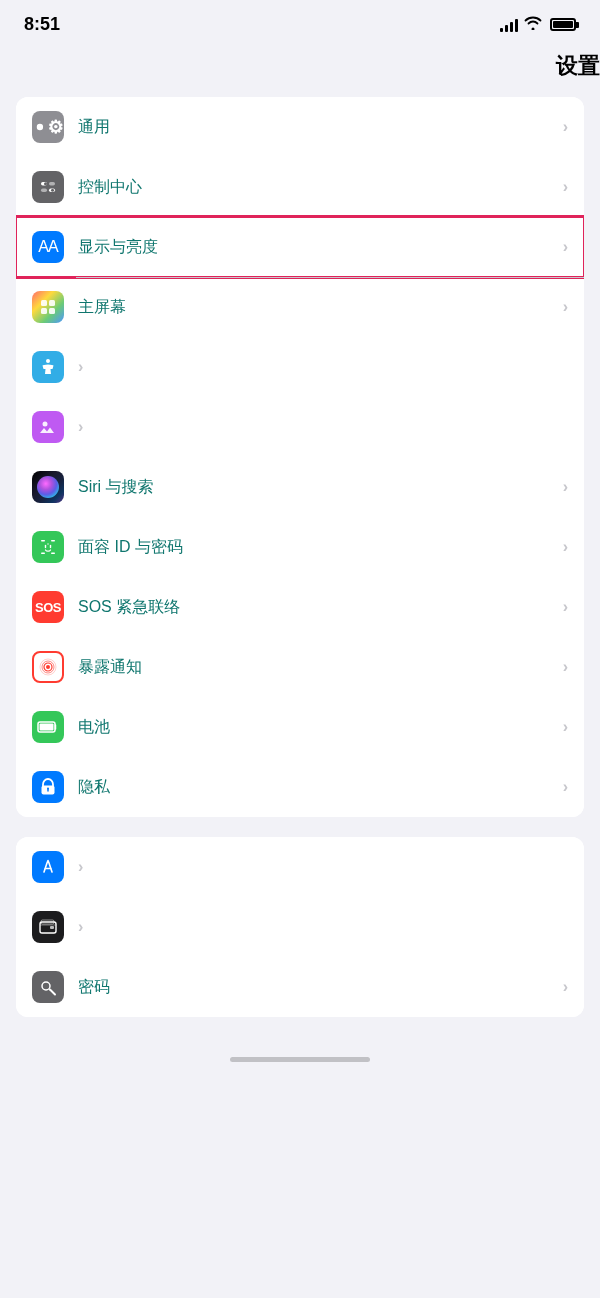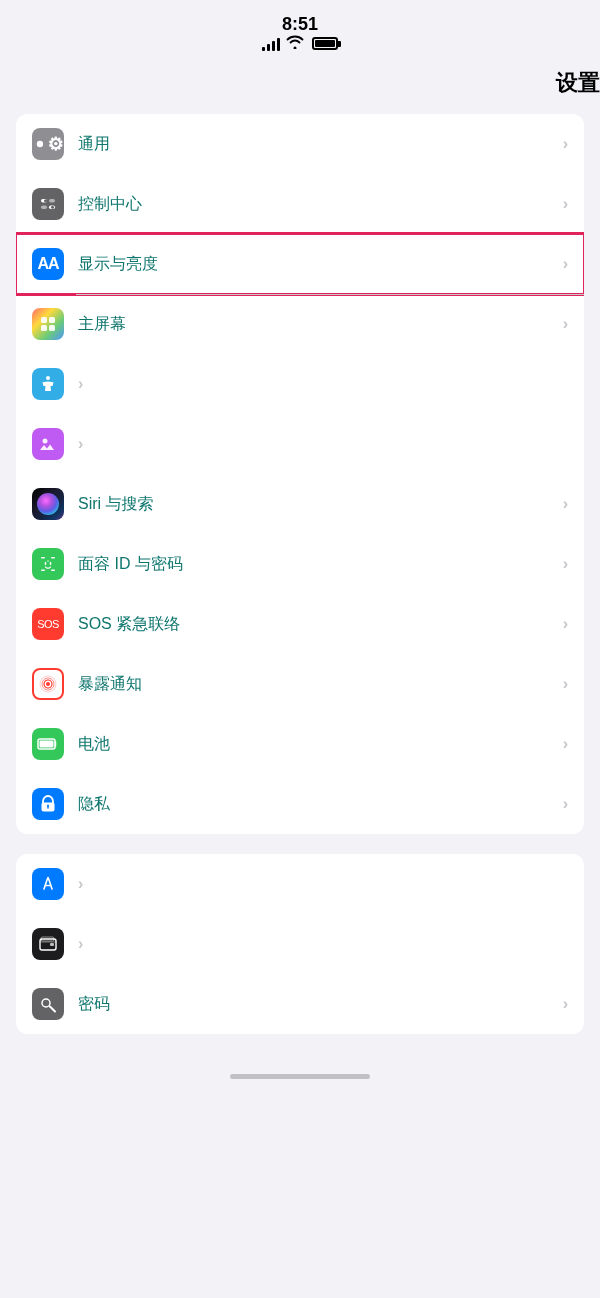--- a/index.html
+++ b/index.html
@@ -13,21 +13,20 @@
       overflow-x: hidden;
     }
 
     
     .status-bar {
       display: flex;
       justify-content: space-between;
       align-items: center;
       padding: 14px 24px 8px 24px;
       background: #f2f2f7;
-      flex-direction: column;
     }
     .status-time {
       font-size: 18px;
       font-weight: 600;
       color: #000;
     }
     .status-icons {
       display: flex;
       align-items: center;
       gap: 6px;
@@ -263,21 +262,21 @@
         <circle cx="7.5" cy="6.75" r="1.5" fill="#636366"></circle>
         <circle cx="14.5" cy="13.25" r="1.5" fill="#636366"></circle>
       </svg>
     </div>
     <span class="row-label">控制中心</span>
     <span class="row-chevron">›</span>
   </div>
 
   <div class="settings-row highlighted">
     <div class="row-icon icon-blue">
-      <span style="font-size:16px; font-weight:700; color:#fff; letter-spacing:-1px;">AA</span>
+      <span style="font-size:16px; font-weight:400; color:#fff; letter-spacing:-1px;">AA</span>
     </div>
     <span class="row-label">显示与亮度</span>
     <span class="row-chevron">›</span>
   </div>
 
   <div class="settings-row">
     <div class="row-icon" style="background: linear-gradient(135deg,#ff6b6b,#ffd93d,#6bcb77,#4d96ff); margin-right:14px;">
       <svg width="20" height="20" viewBox="0 0 20 20" fill="none">
         <rect x="3" y="3" width="6" height="6" rx="1.5" fill="#fff" opacity="0.9"></rect>
         <rect x="11" y="3" width="6" height="6" rx="1.5" fill="#fff" opacity="0.9"></rect>
@@ -329,21 +328,21 @@
         <path d="M7.5 13c.5.8 1 1.2 2.5 1.2s2-.4 2.5-1.2" stroke="#fff" stroke-width="1.3" stroke-linecap="round" fill="none"></path>
         <circle cx="10" cy="7" r="0.7" fill="#fff"></circle>
       </svg>
     </div>
     <span class="row-label">面容 ID 与密码</span>
     <span class="row-chevron">›</span>
   </div>
 
   <div class="settings-row">
     <div class="row-icon" style="background:#ff3b30; margin-right:14px;">
-      <span style="font-size:11px; font-weight:400; color:#fff; letter-spacing:-0.5px;">SOS</span>
+      <span style="font-size:13px; font-weight:700; color:#fff; letter-spacing:-0.5px;">SOS</span>
     </div>
     <span class="row-label">SOS 紧急联络</span>
     <span class="row-chevron">›</span>
   </div>
 
   <div class="settings-row">
     <div class="exposure-icon-bg">
       <svg width="20" height="20" viewBox="0 0 20 20" fill="none">
         <circle cx="10" cy="10" r="2" fill="#ff3b30"></circle>
         <circle cx="10" cy="10" r="4" stroke="#ff3b30" stroke-width="1.2" fill="none"></circle>

